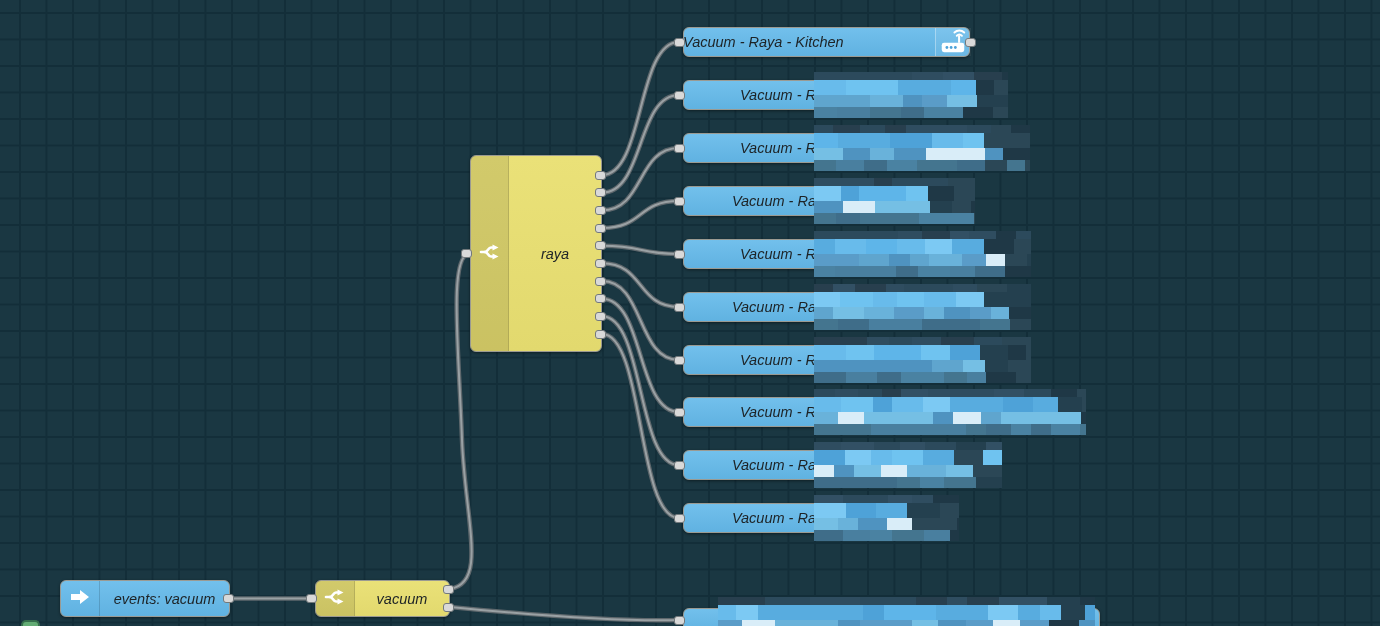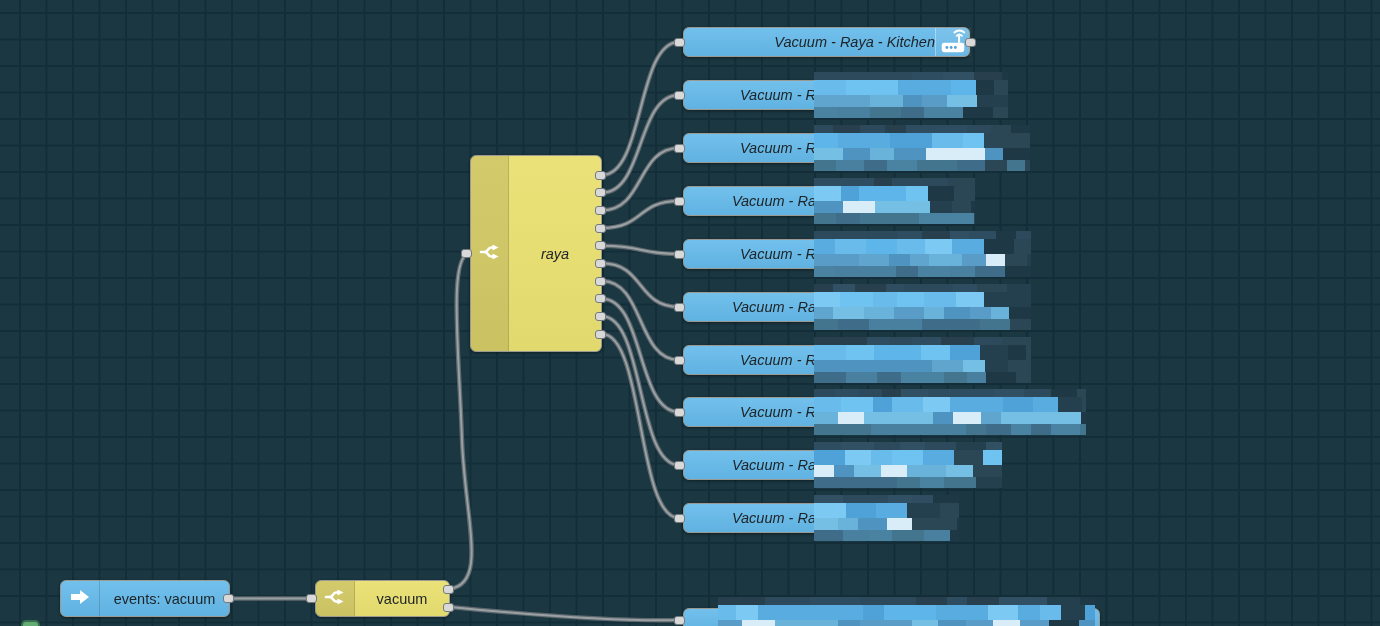--- a/index.html
+++ b/index.html
@@ -20,21 +20,21 @@
     box-shadow:0 1px 3px rgba(0,0,0,0.45);
   }
   .node.blue{background:linear-gradient(#72c0ec,#60b2e1);}
   .node.yellow{background:linear-gradient(#eae178,#e2d96e);}
   .icon-strip{position:absolute;top:0;bottom:0;display:flex;align-items:center;justify-content:center;}
   .strip-dark{background:rgba(0,0,0,0.10);border-right:1px solid rgba(0,0,0,0.12);}
   .strip-light{border-right:1px solid rgba(0,0,0,0.15);}
   .strip-right{border-left:1px solid rgba(255,255,255,0.35);background:rgba(255,255,255,0.07);}
   .node-label{
     position:absolute; z-index:3; color:#1d2326; font-size:14.5px;
-    white-space:nowrap; line-height:18px; pointer-events:none;
+    white-space:nowrap; line-height:18px; pointer-events:none;font-style:italic;
   }
   .italic{font-style:italic;}
   .port{
     position:absolute; width:11px; height:9px; border-radius:3px;
     background:#d9d9d9; border:1.5px solid #73797c; box-sizing:border-box; z-index:4;
   }
   .mosaic{position:absolute; z-index:5; overflow:hidden;}
   .tile{position:absolute;}
   .offnode{
     position:absolute; z-index:2; border-radius:5px 5px 0 0;
@@ -106,21 +106,21 @@
               <rect x="4" y="19" width="24" height="10" rx="2.5" fill="#fff"></rect>
               <circle cx="9.5" cy="24" r="1.5" fill="#4ea2d8"></circle>
               <circle cx="14" cy="24" r="1.5" fill="#4ea2d8"></circle>
               <circle cx="18.5" cy="24" r="1.5" fill="#4ea2d8"></circle>
               <line x1="22.5" y1="19" x2="22.5" y2="11" stroke="#fff" stroke-width="2.2"></line>
               <path d="M17.5 8 a7.5 7.5 0 0 1 10.5 0" stroke="#fff" stroke-width="2" fill="none" stroke-linecap="round"></path>
               <path d="M20 11.5 a4 4 0 0 1 5.5 0" stroke="#fff" stroke-width="2" fill="none" stroke-linecap="round"></path>
             </svg></span>
         </div>
       </div>
-      <div class="node-label italic" style="left: 683px; top: 33px; width: 252px; text-align: right;">Vacuum - Raya - Kitchen</div>
+      <div class="node-label italic" style="left: 683px; top: 33px; width: 252px; text-align: left;">Vacuum - Raya - Kitchen</div>
       <div class="port" style="left: 964.5px; top: 37.5px;"></div>
       <div class="port" style="left: 673.5px; top: 37.5px;"></div>
       <div class="node blue" style="left: 683px; top: 80px; width: 319px; height: 30px;"></div>
       <div class="node-label italic" style="left: 600px; top: 86px; width: 216px; text-align: right;">Vacuum - R</div>
       <div class="port" style="left: 673.5px; top: 90.5px;"></div>
       <div class="node blue" style="left: 683px; top: 133px; width: 341px; height: 30px;"></div>
       <div class="node-label italic" style="left: 600px; top: 139px; width: 216px; text-align: right;">Vacuum - R</div>
       <div class="port" style="left: 673.5px; top: 143.5px;"></div>
       <div class="node blue" style="left: 683px; top: 186px; width: 286px; height: 30px;"></div>
       <div class="node-label italic" style="left: 600px; top: 192px; width: 216px; text-align: right;">Vacuum - Ra</div>

